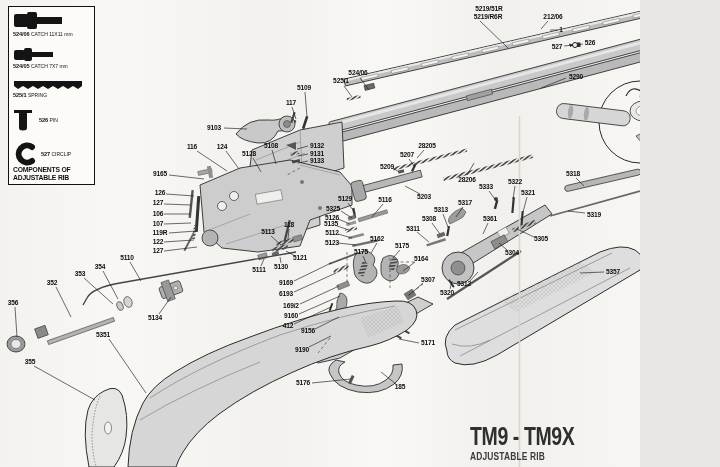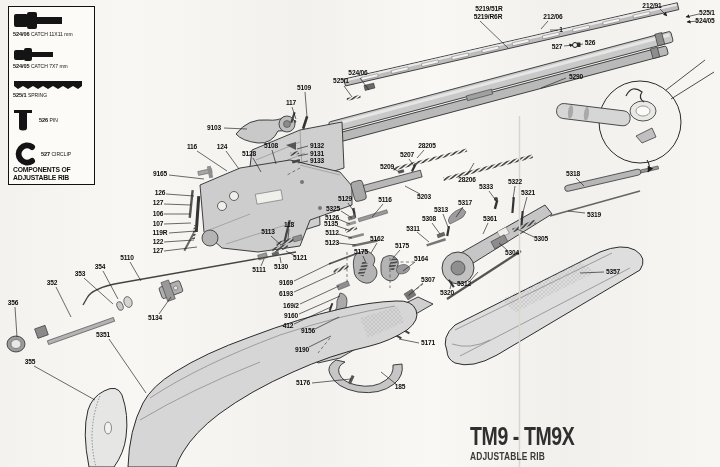--- a/index.html
+++ b/index.html
@@ -1,16 +1,16 @@
 <!DOCTYPE html>
 <html><head>
 <meta charset="utf-8">
 <style>
   html,body{margin:0;padding:0;background:#e8e6e2;}
-  .page{position:relative;width:720px;height:467px;overflow:hidden;
+  .page{position:relative;width:640px;height:467px;overflow:hidden;
     background:linear-gradient(90deg,#f3f2ee 0%,#f8f7f4 18%,#f2f1ed 42%,#f9f8f5 60%,#f1f0ec 78%,#f7f6f3 100%);
     font-family:"Liberation Sans", sans-serif;}
   svg.art{position:absolute;left:0;top:0;}
   
   .plabel{position:absolute;transform:translate(-50%,-50%);font-size:6.6px;font-weight:700;
     color:#0d0d0d;letter-spacing:-0.15px;white-space:nowrap;line-height:1;}
   
   .legend{position:absolute;left:8px;top:6px;width:87px;height:179px;border:1.6px solid #111;
     background:#fcfbf8;box-sizing:border-box;padding:4px 3px 2px 4px;display:flex;flex-direction:column;}
   .legend-items{display:flex;flex-direction:column;flex:1;justify-content:space-between;}

